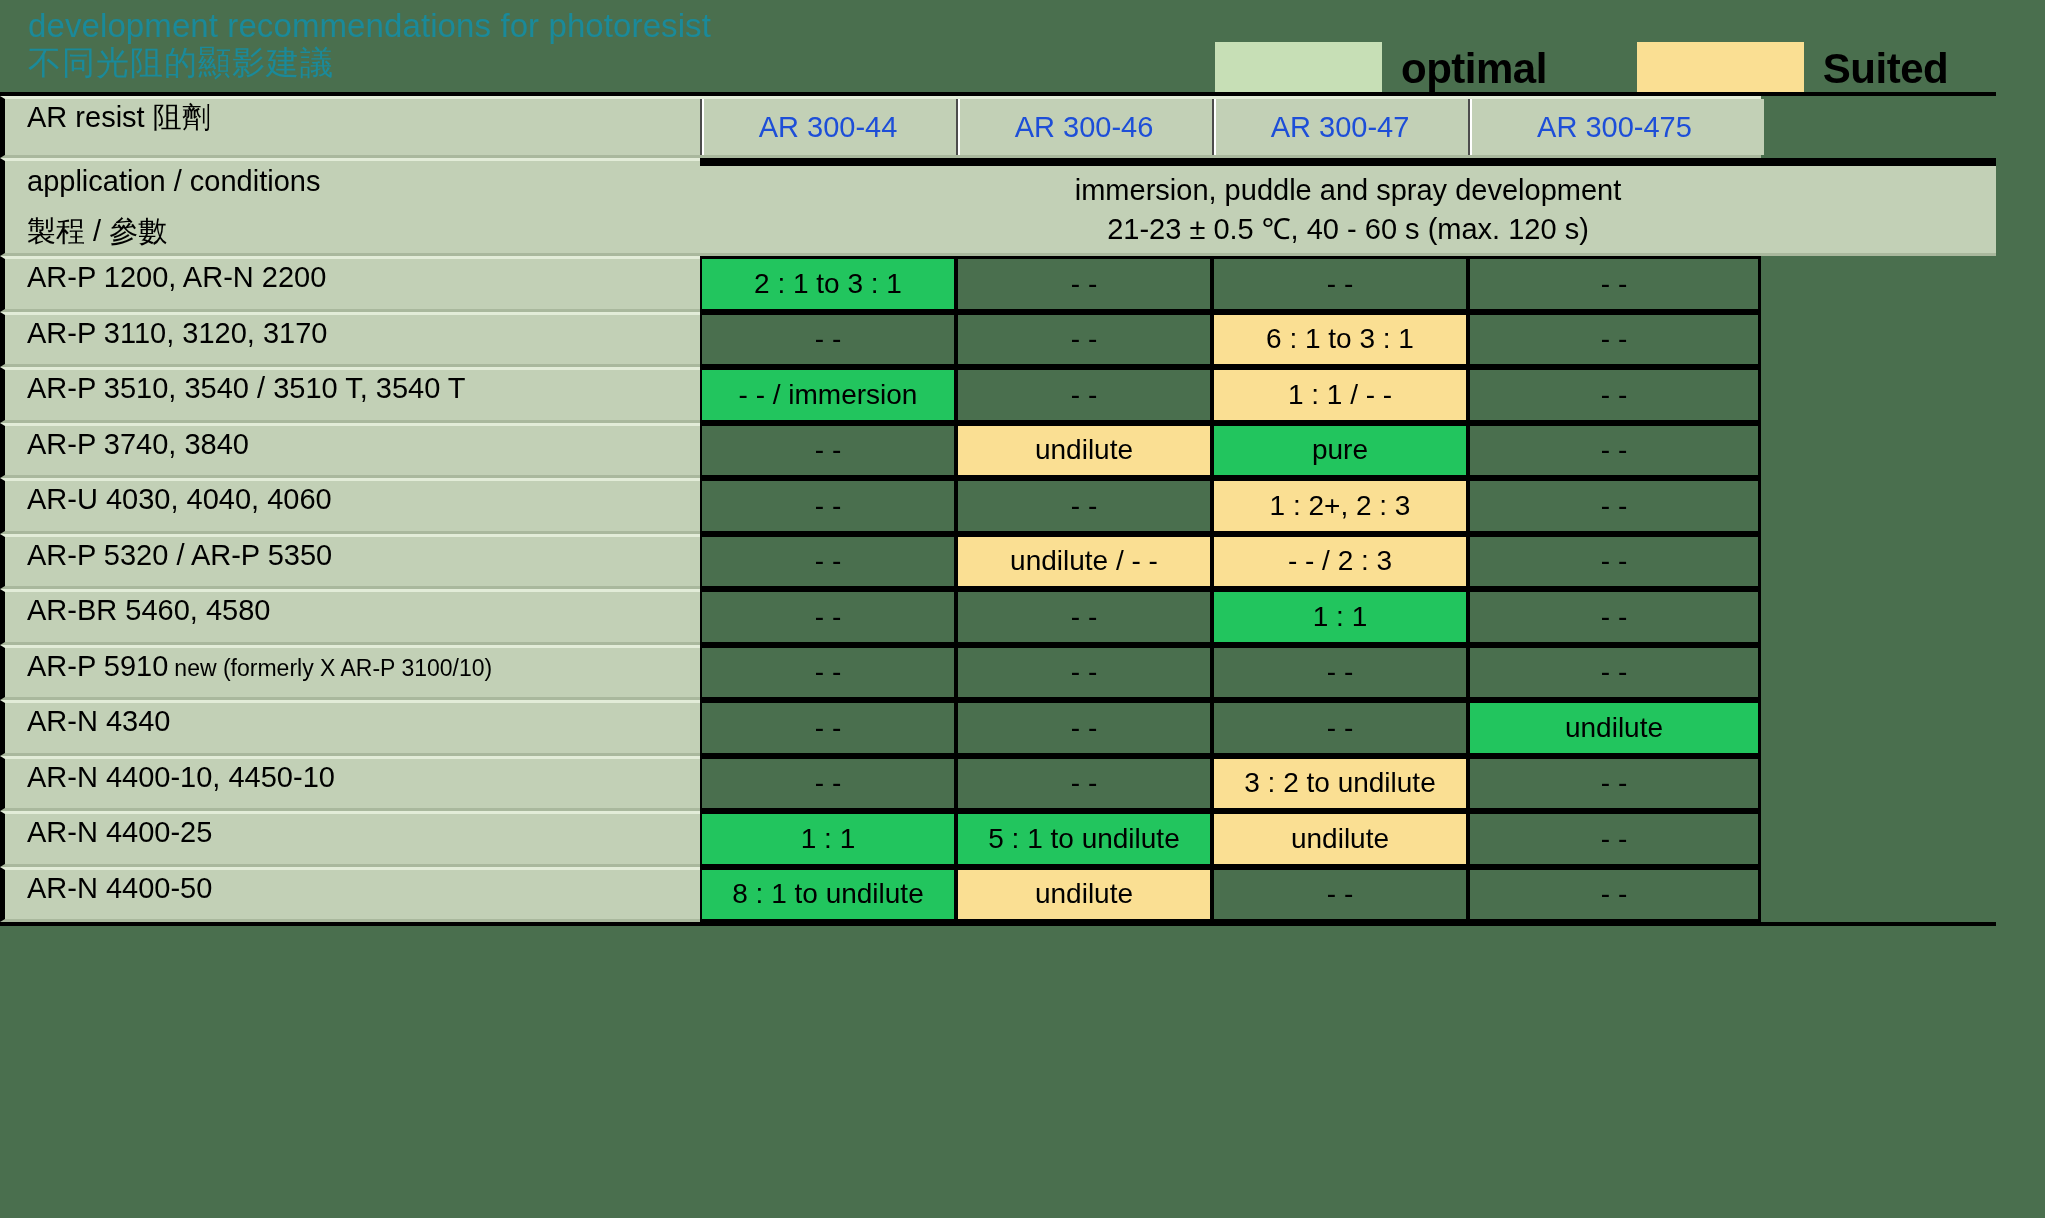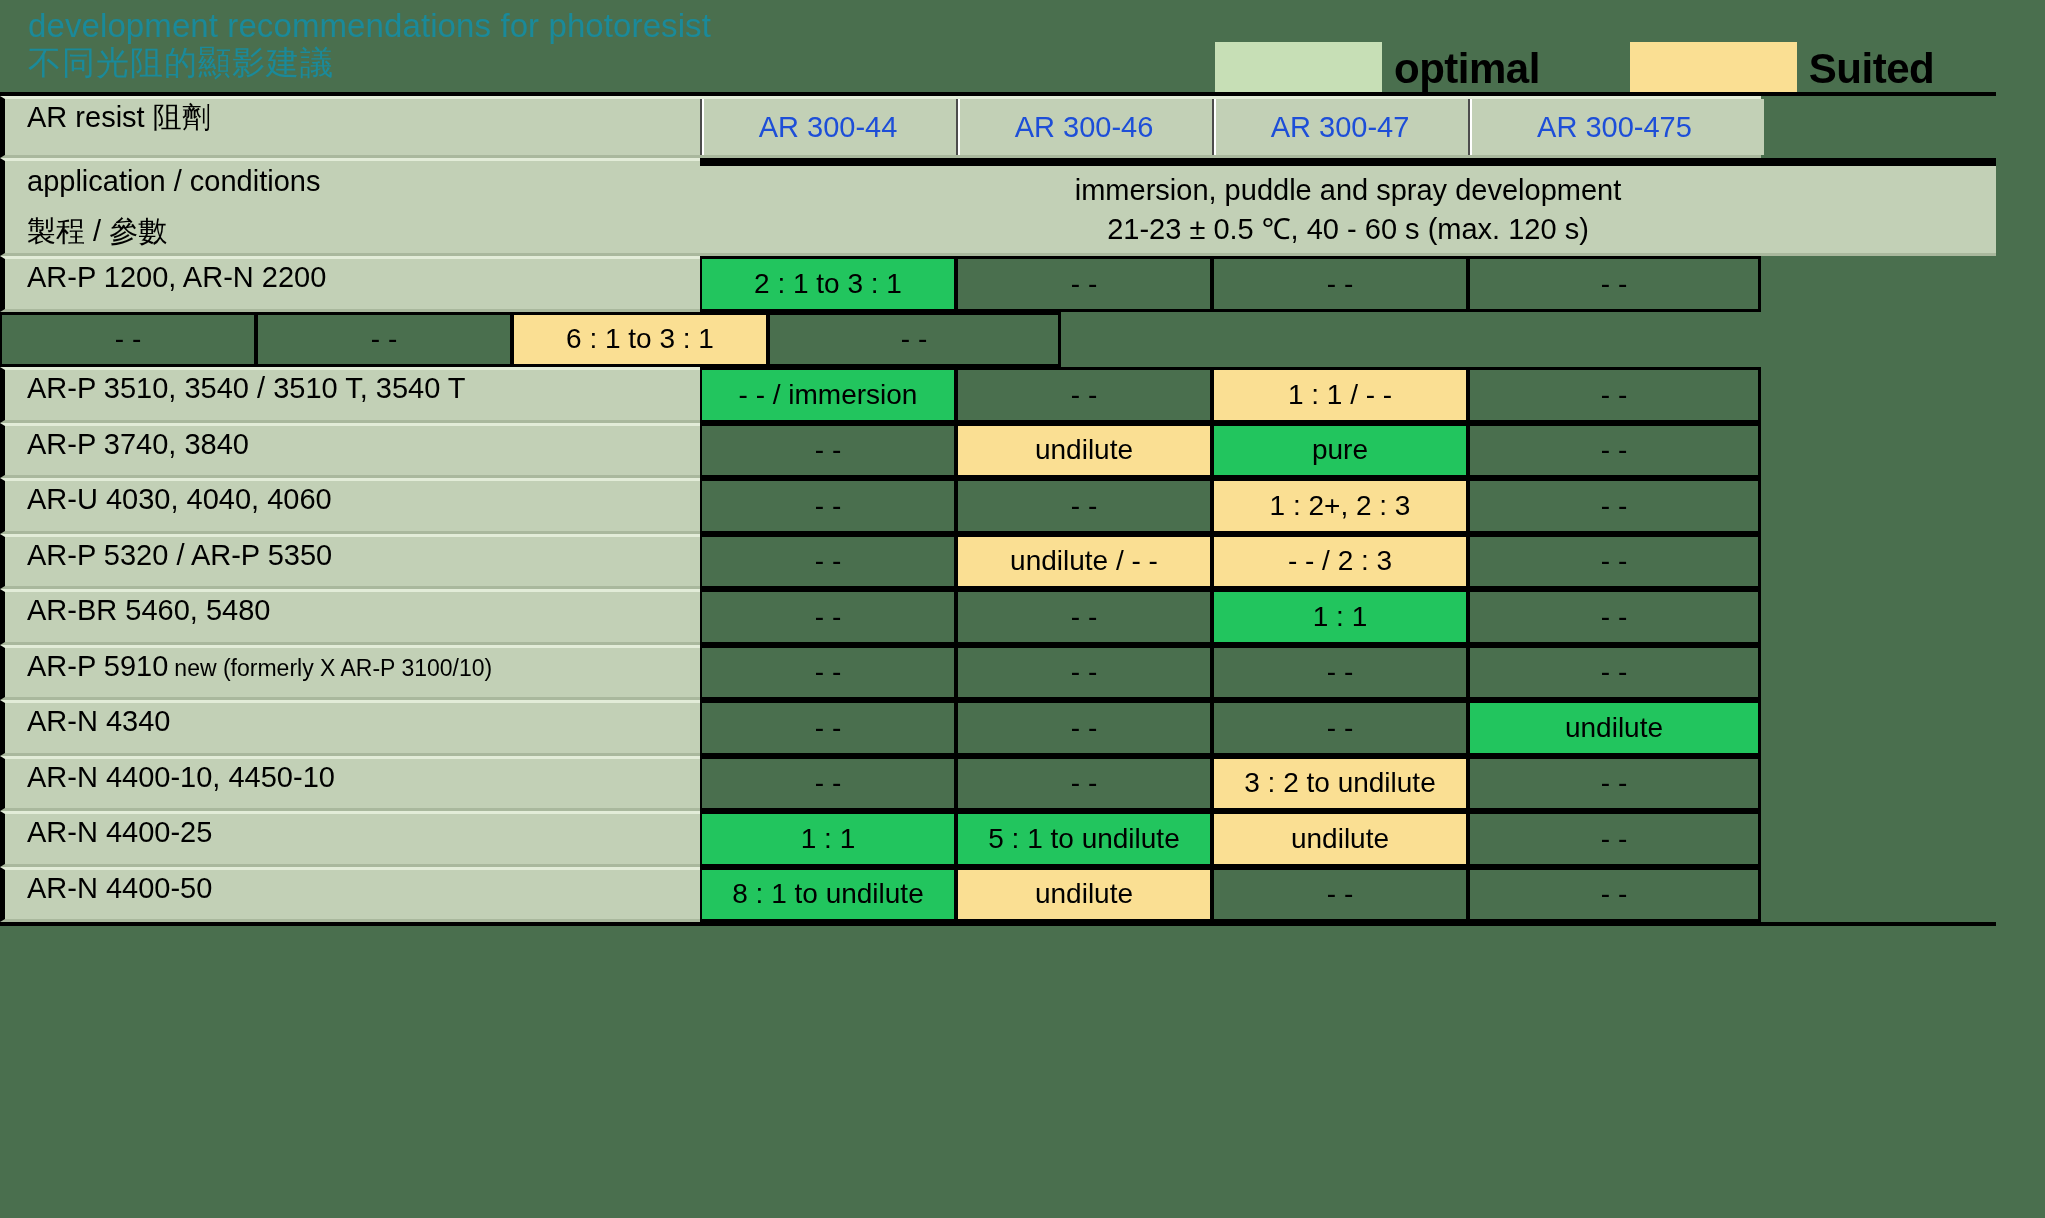--- a/index.html
+++ b/index.html
@@ -60,21 +60,21 @@
   }
   .legend-item + .legend-item { margin-left: 90px; }
   .swatch {
     width: 167px;
     height: 54px;
     display: inline-block;
   }
   .swatch.optimal { background: #c7dfb6; }
   .swatch.suited  { background: #fadf93; }
   .legend-label {
-    margin-left: 12px;
+    margin-left: 19px;
     font-size: 42px;
     font-weight: 700;
     color: #000;
     letter-spacing: -0.5px;
     line-height: 1;
   }
 
   
   .table {
     position: absolute;
@@ -262,20 +262,23 @@
         <div class="row data-row">
           <div class="labelcell">
             <span class="labelcell-inner"><span>AR-P 1200, AR-N 2200</span></span>
           </div>
           <div class="datacell optimal">2 : 1 to 3 : 1</div>
           <div class="datacell none">- -</div>
           <div class="datacell none">- -</div>
           <div class="datacell none last">- -</div>
         </div>
         <div class="row data-row">
+          <div class="labelcell">
+            <span class="labelcell-inner"><span>AR-P 3110, 3120, 3170</span></span>
+          </div>
           <div class="datacell none">- -</div>
           <div class="datacell none">- -</div>
           <div class="datacell suited">6 : 1 to 3 : 1</div>
           <div class="datacell none last">- -</div>
         </div>
         <div class="row data-row">
           <div class="labelcell">
             <span class="labelcell-inner"><span>AR-P 3510, 3540 / 3510 T, 3540 T</span></span>
           </div>
           <div class="datacell optimal">- - / immersion</div>
@@ -305,21 +308,21 @@
           <div class="labelcell">
             <span class="labelcell-inner"><span>AR-P 5320 / AR-P 5350</span></span>
           </div>
           <div class="datacell none">- -</div>
           <div class="datacell suited">undilute / - -</div>
           <div class="datacell suited">- - / 2 : 3</div>
           <div class="datacell none last">- -</div>
         </div>
         <div class="row data-row">
           <div class="labelcell">
-            <span class="labelcell-inner"><span>AR-BR 5460, 5480</span></span>
+            <span class="labelcell-inner"><span>AR-BR 5460, 4580</span></span>
           </div>
           <div class="datacell none">- -</div>
           <div class="datacell none">- -</div>
           <div class="datacell optimal">1 : 1</div>
           <div class="datacell none last">- -</div>
         </div>
         <div class="row data-row">
           <div class="labelcell">
             <span class="labelcell-inner"><span>AR-P 5910</span><span class="sub">new (formerly X AR-P 3100/10)</span></span>
           </div>

